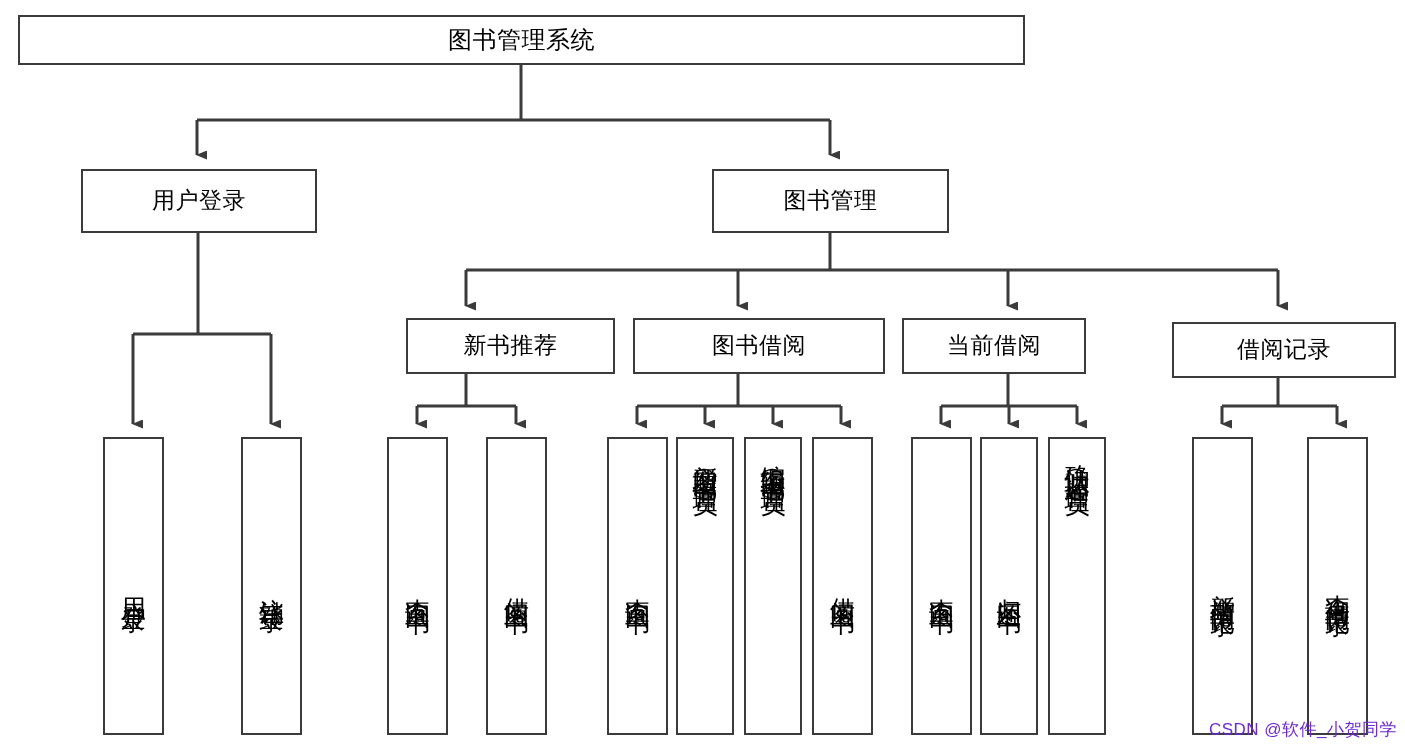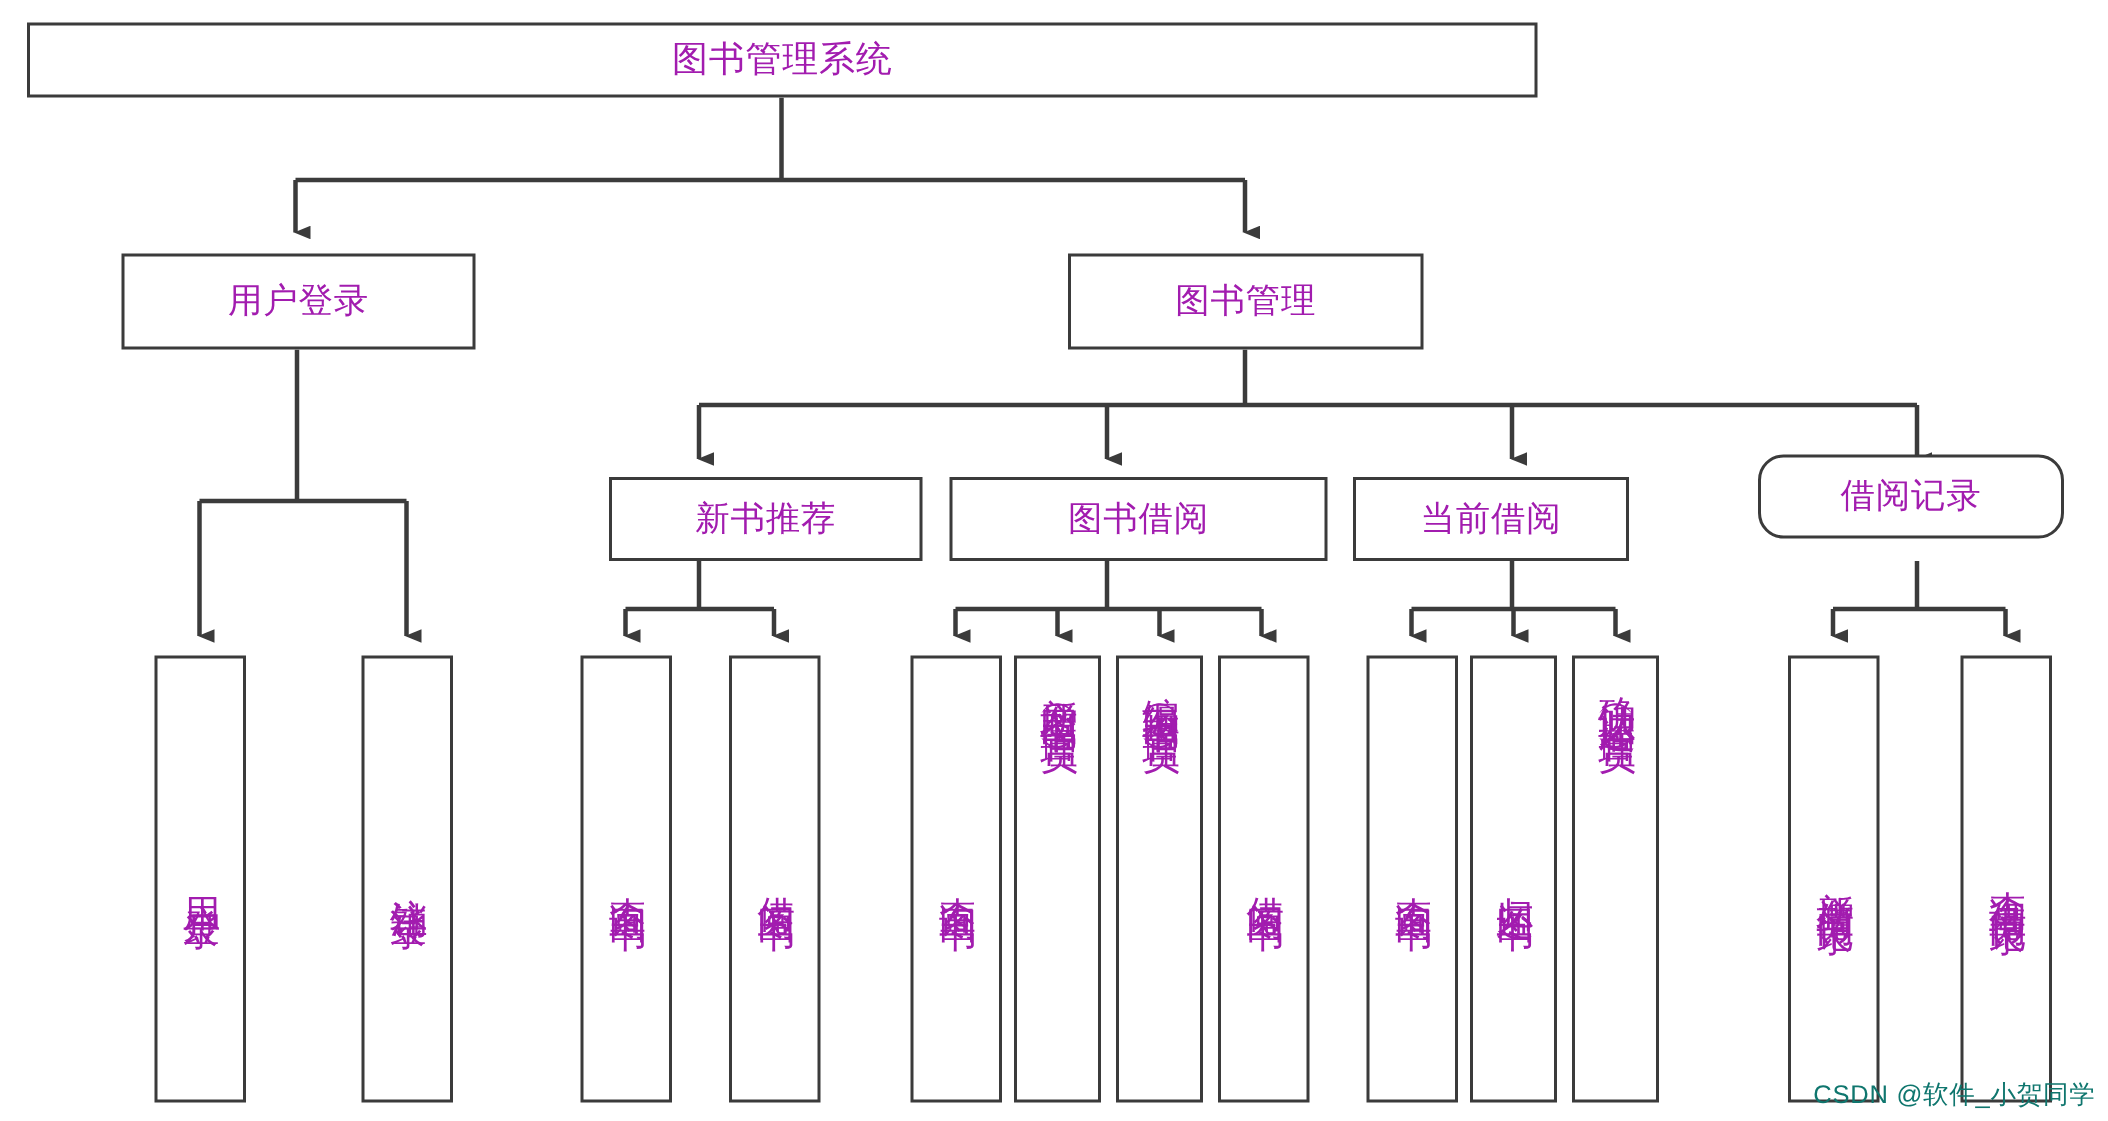--- a/index.html
+++ b/index.html
@@ -27,21 +27,21 @@
     pointer-events: none;
   }
   .node {
     position: absolute;
     box-sizing: border-box;
     background: #ffffff;
     border: 2px solid #3b3b3b;
     display: flex;
     align-items: center;
     justify-content: center;
-    color: #a21caf;
+    color: #000000;
   }
   .node-label {
     display: block;
     text-align: center;
     line-height: 1.18;
     white-space: nowrap;
   }
   
   .node.horizontal .node-label {
     font-size: 23px;
@@ -68,21 +68,21 @@
   
   .node.vertical.v-center {
     align-items: center;
     padding-top: 0;
   }
   #watermark {
     position: absolute;
     right: 8px;
     bottom: 6px;
     font-size: 17px;
-    color: #0f766e;
+    color: #6d28d9;
     letter-spacing: 0.5px;
     white-space: nowrap;
     user-select: none;
   }
 </style>
 </head>
 <body>
 
 <div id="diagram-root">
 
@@ -155,21 +155,21 @@
   </div>
 
   <div class="node horizontal" style="left:633px; top:318px; width:252px; height:56px;">
     <span class="node-label">图书借阅</span>
   </div>
 
   <div class="node horizontal" style="left:902px; top:318px; width:184px; height:56px;">
     <span class="node-label">当前借阅</span>
   </div>
 
-  <div class="node horizontal" style="left:1172px; top:303px; width:204px; height:56px;border-radius:17px;">
+  <div class="node horizontal" style="left:1172px; top:322px; width:224px; height:56px;">
     <span class="node-label">借阅记录</span>
   </div>
 
   <div class="node vertical v-center" style="left:103px; top:437px; width:61px; height:298px;">
     <span class="node-label">用户登录</span>
   </div>
 
   <div class="node vertical v-center" style="left:241px; top:437px; width:61px; height:298px;">
     <span class="node-label">注销登录</span>
   </div>

